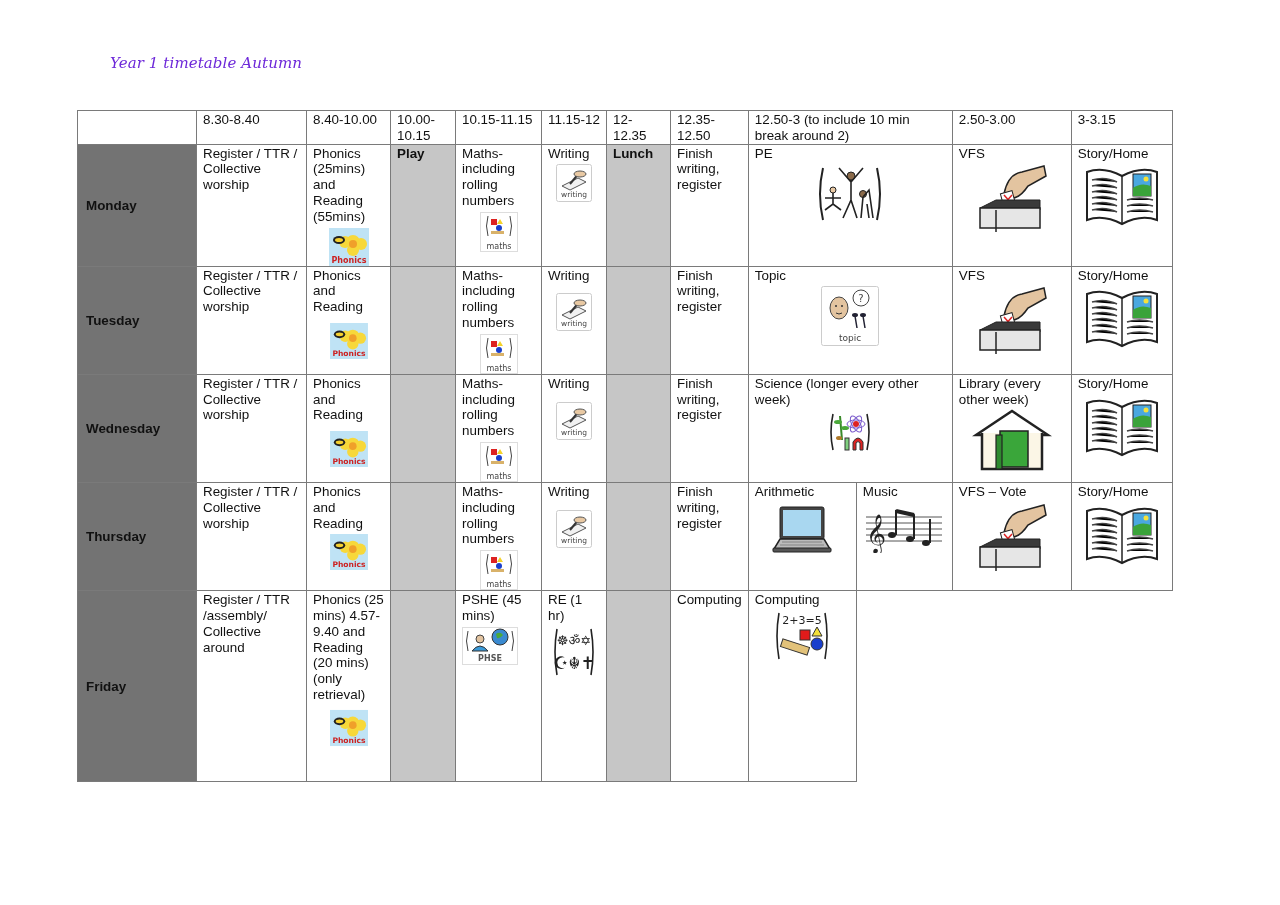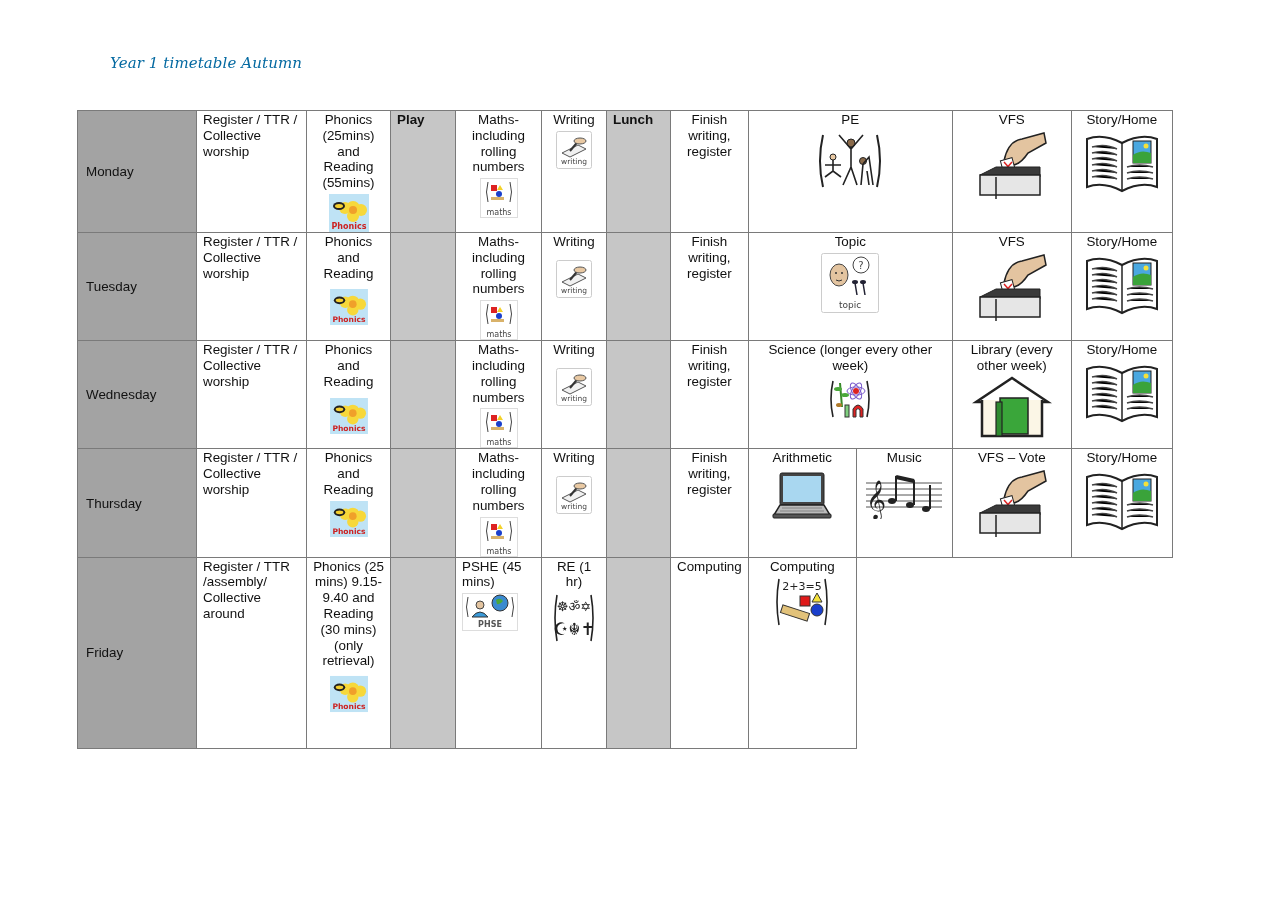--- a/index.html
+++ b/index.html
@@ -1,22 +1,22 @@
 <!DOCTYPE html>
 <html><head>
 <meta charset="utf-8">
 <style>
   html,body{margin:0;padding:0;background:#ffffff;}
   body{width:1280px;height:905px;position:relative;overflow:hidden;font-family:"Liberation Sans",sans-serif;color:#111;}
-  .title{position:absolute;left:110px;top:54px;font-family:"DejaVu Serif",serif;font-style:italic;font-size:15px;color:#0369a1;letter-spacing:0.1px;}
+  .title{position:absolute;left:110px;top:54px;font-family:"DejaVu Serif",serif;font-style:italic;font-size:15px;color:#6d28d9;letter-spacing:0.1px;}
   table.tt{position:absolute;left:77px;top:110px;border-collapse:collapse;table-layout:fixed;font-size:13.4px;line-height:15.8px;}
   table.tt td{border:1px solid #7a7a7a;vertical-align:top;padding:1px 6px 0 6px;overflow:hidden;}
-  td.day{background:#a3a3a3;font-weight:normal;vertical-align:middle !important;padding-left:8px !important;margin-left:40px;}
+  td.day{background:#737373;font-weight:bold;vertical-align:middle !important;padding-left:8px !important;margin-left:40px;}
   td.grey{background:#c6c6c6;font-weight:bold;}
-  td.c{text-align:center;}
+  td.c{text-align:left;}
   td.empty{border:none !important;}
   .pic{display:block;margin:3px auto 0 auto;}
   .pic.left{margin-left:0;}
 </style>
 </head>
 <body>
 
 <div class="title">Year 1 timetable Autumn</div>
 
 <table class="tt">
@@ -29,20 +29,33 @@
       <col style="width:65px">
       <col style="width:64px">
       <col style="width:76px">
       <col style="width:108px">
       <col style="width:96px">
       <col style="width:119px">
       <col style="width:101px">
   </colgroup>
 
   <tbody>
+      <tr style="height:32px">
+    <td></td>
+    <td>8.30-8.40</td>
+    <td>8.40-10.00</td>
+    <td>10.00-10.15</td>
+    <td>10.15-11.15</td>
+    <td>11.15-12</td>
+    <td>12-12.35</td>
+    <td>12.35-12.50</td>
+    <td colspan="2">12.50-3 (to include 10 min break around 2)</td>
+    <td>2.50-3.00</td>
+    <td>3-3.15</td>
+  </tr>
 
   <tr style="height:121px">
     <td class="day">Monday</td>
     <td>Register / TTR / Collective worship</td>
     <td class="c">
       <span>Phonics (25mins) and Reading (55mins)</span>
       <svg class="pic" width="40" height="38" viewBox="0 0 40 38">
             <rect width="40" height="38" fill="#bfe3f5"></rect>
             <circle cx="24" cy="14" r="7" fill="#f7d83a"></circle>
             <circle cx="16" cy="14" r="6" fill="#f7d83a"></circle>
@@ -418,21 +431,21 @@
             <path d="M50 24 Q58 18 68 22 L68 32 L50 32 Z" fill="#3aa33a"></path>
             <circle cx="63" cy="15" r="2.5" fill="#f4e13a"></circle>
           </svg>
     </td>
   </tr>
 
   <tr style="height:191px">
     <td class="day">Friday</td>
     <td>Register / TTR /assembly/ Collective around</td>
     <td class="c">
-      <span>Phonics (25 mins) 9.15-9.40 and Reading (30 mins) (only retrieval)</span>
+      <span>Phonics (25 mins) 4.57-9.40 and Reading (20 mins) (only retrieval)</span>
       <svg class="pic" style="margin-top:6px" width="38" height="38" viewBox="0 0 40 38">
             <rect width="40" height="38" fill="#bfe3f5"></rect>
             <circle cx="24" cy="14" r="7" fill="#f7d83a"></circle>
             <circle cx="16" cy="14" r="6" fill="#f7d83a"></circle>
             <circle cx="24" cy="22" r="6" fill="#f7d83a"></circle>
             <circle cx="32" cy="16" r="6" fill="#f7d83a"></circle>
             <circle cx="24" cy="16" r="4" fill="#f0a02a"></circle>
             <ellipse cx="10" cy="12" rx="6" ry="4" fill="#222"></ellipse>
             <ellipse cx="10" cy="12" rx="4" ry="2" fill="#f5d030"></ellipse>
             <text x="20" y="35" font-size="8" font-weight="bold" text-anchor="middle" fill="#c22" font-family="DejaVu Sans, sans-serif">Phonics</text>

